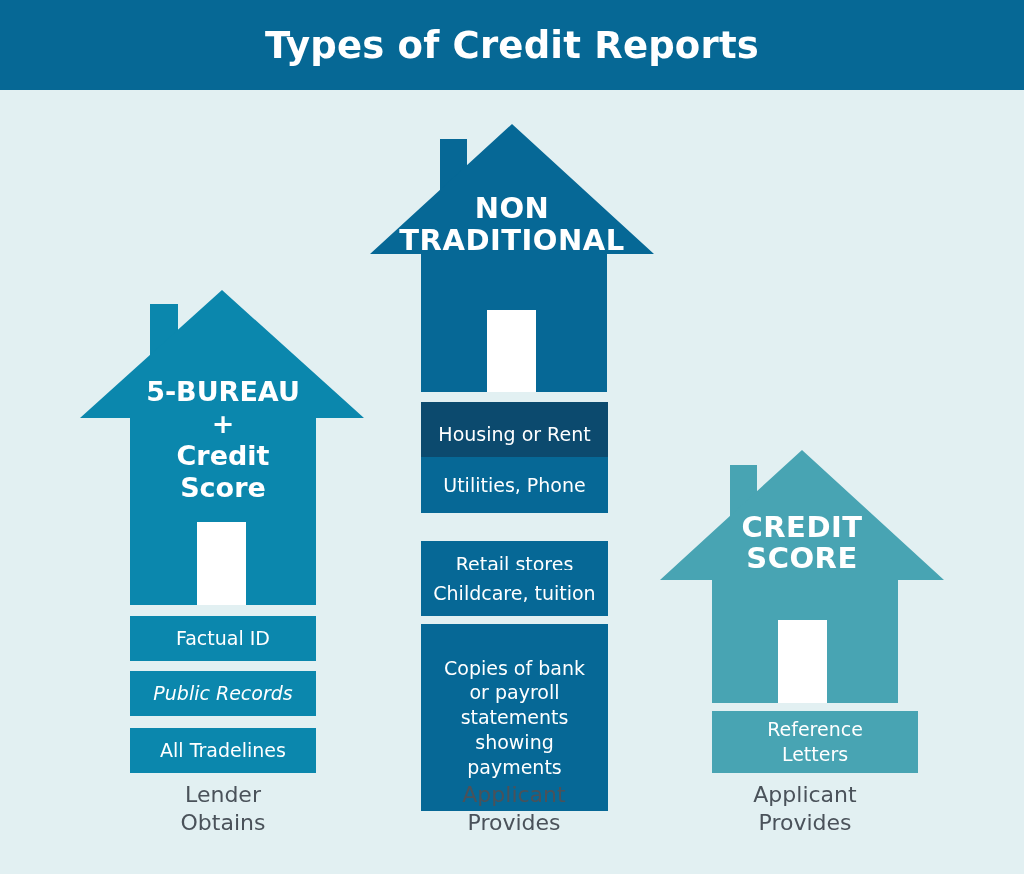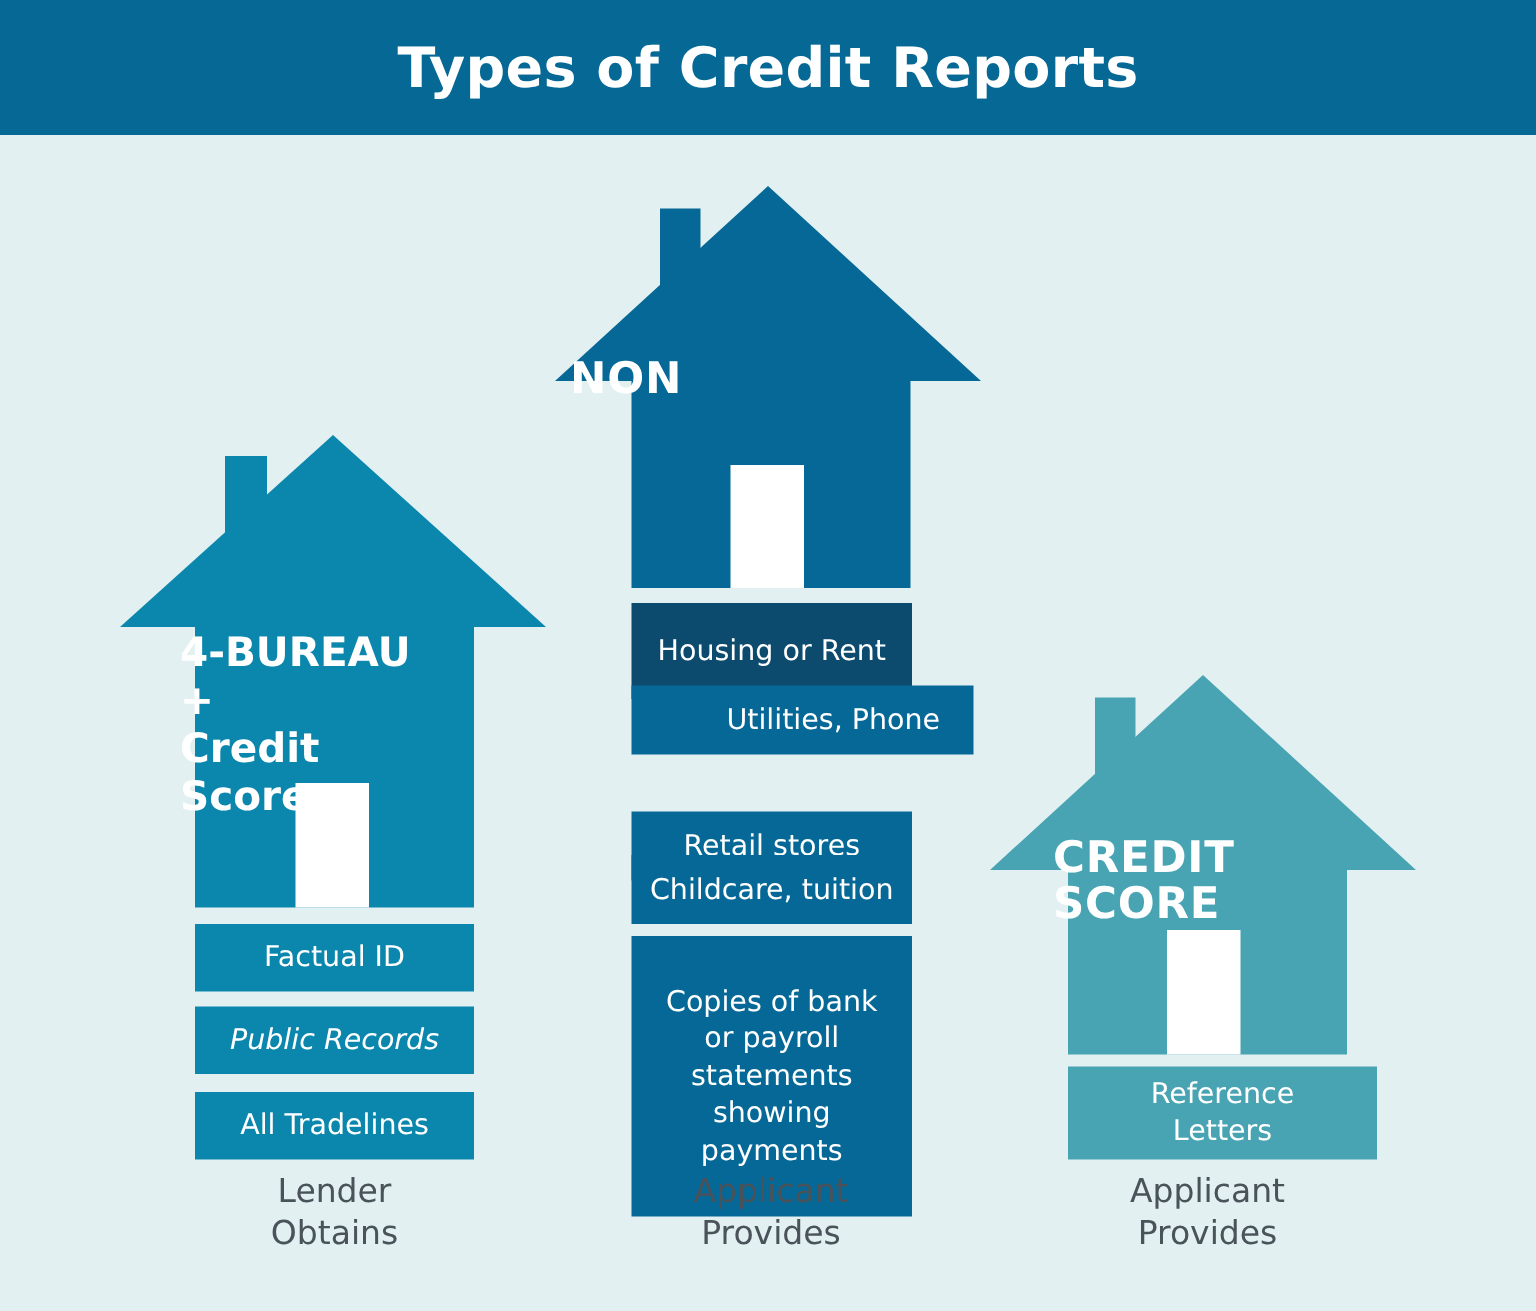--- a/index.html
+++ b/index.html
@@ -1,21 +1,21 @@
 <!DOCTYPE html>
 <html><head>
 <meta charset="utf-8">
 <style>
   html, body { margin:0; padding:0; }
   body { width:1024px; height:874px; background:#E2F0F2; position:relative; overflow:hidden;
          font-family:"DejaVu Sans","Liberation Sans",sans-serif; }
   .header { position:absolute; left:0; top:0; width:1024px; height:90px; background:#066895;
             display:flex; align-items:center; justify-content:center; }
   .header h1 { margin:0; color:#fff; font-size:37px; font-weight:bold; letter-spacing:0.2px; }
-  .house-title { position:absolute; color:#fff; font-weight:bold; line-height:1.0;margin-top:44px; }
+  .house-title { position:absolute; color:#fff; font-weight:bold; text-align:center; line-height:1.0; }
   .box { position:absolute; color:#fff; display:flex; align-items:center; justify-content:center;
          text-align:center; font-size:19px; line-height:1.3; }
   .caption { position:absolute; color:#4A525A; font-weight:normal; text-align:center; font-size:22px; line-height:28px; }
 </style>
 </head>
 <body>
 
 <div class="header">
   <h1>Types of Credit Reports</h1>
 </div>
@@ -28,21 +28,21 @@
   <rect x="440" y="139" width="27" height="60" fill="#066896"></rect>
   <polygon points="512,124 654,254 607,254 607,392 421,392 421,254 370,254" fill="#066896"></polygon>
   <rect x="487" y="310" width="49" height="82" fill="#ffffff"></rect>
 
   <rect x="730" y="465" width="27" height="60" fill="#48A4B3"></rect>
   <polygon points="802,450 944,580 898,580 898,703 712,703 712,580 660,580" fill="#48A4B3"></polygon>
   <rect x="778" y="620" width="49" height="83" fill="#ffffff"></rect>
 </svg>
 
 <div class="house-title" style="left:120px;top:376px;width:206px;font-size:27px;line-height:32px;">
-  <div>4-BUREAU</div>
+  <div>5-BUREAU</div>
   <div>+</div>
   <div>Credit</div>
   <div>Score</div>
 </div>
 
 <div class="box" style="left:130px;top:616px;width:186px;height:45px;background:#0B87AD;">
   <span>Factual ID</span>
   </div>
 <div class="box" style="left:130px;top:671px;width:186px;height:45px;background:#0B87AD;font-style:italic;">
   <span>Public Records</span>
@@ -51,26 +51,27 @@
   <span>All Tradelines</span>
   </div>
 
 <div class="caption" style="left:123px;top:781px;width:200px;">
   <div>Lender</div>
   <div>Obtains</div>
 </div>
 
 <div class="house-title" style="left:380px;top:192px;width:264px;font-size:29px;line-height:32px;letter-spacing:0.5px;">
   <div>NON</div>
+  <div>TRADITIONAL</div>
 </div>
 
 <div class="box" style="left:421px;top:402px;width:187px;height:64px;background:#0c4a6e;">
   <span>Housing or Rent</span>
   </div>
-<div class="box" style="left:421px;top:457px;width:187px;height:46px;background:#066896;padding-left:41px;">
+<div class="box" style="left:421px;top:457px;width:187px;height:56px;background:#066896;">
   <span>Utilities, Phone</span>
   </div>
 <div class="box" style="left:421px;top:541px;width:187px;height:46px;background:#066896;">
   <span>Retail stores</span>
   </div>
 <div class="box" style="left:421px;top:570px;width:187px;height:46px;background:#066896;">
   <span>Childcare, tuition</span>
   </div>
 <div class="box" style="left:421px;top:624px;width:187px;height:187px;background:#066896;padding:0 12px;box-sizing:border-box;">
   <span>Copies of bank or payroll statements showing payments</span>

